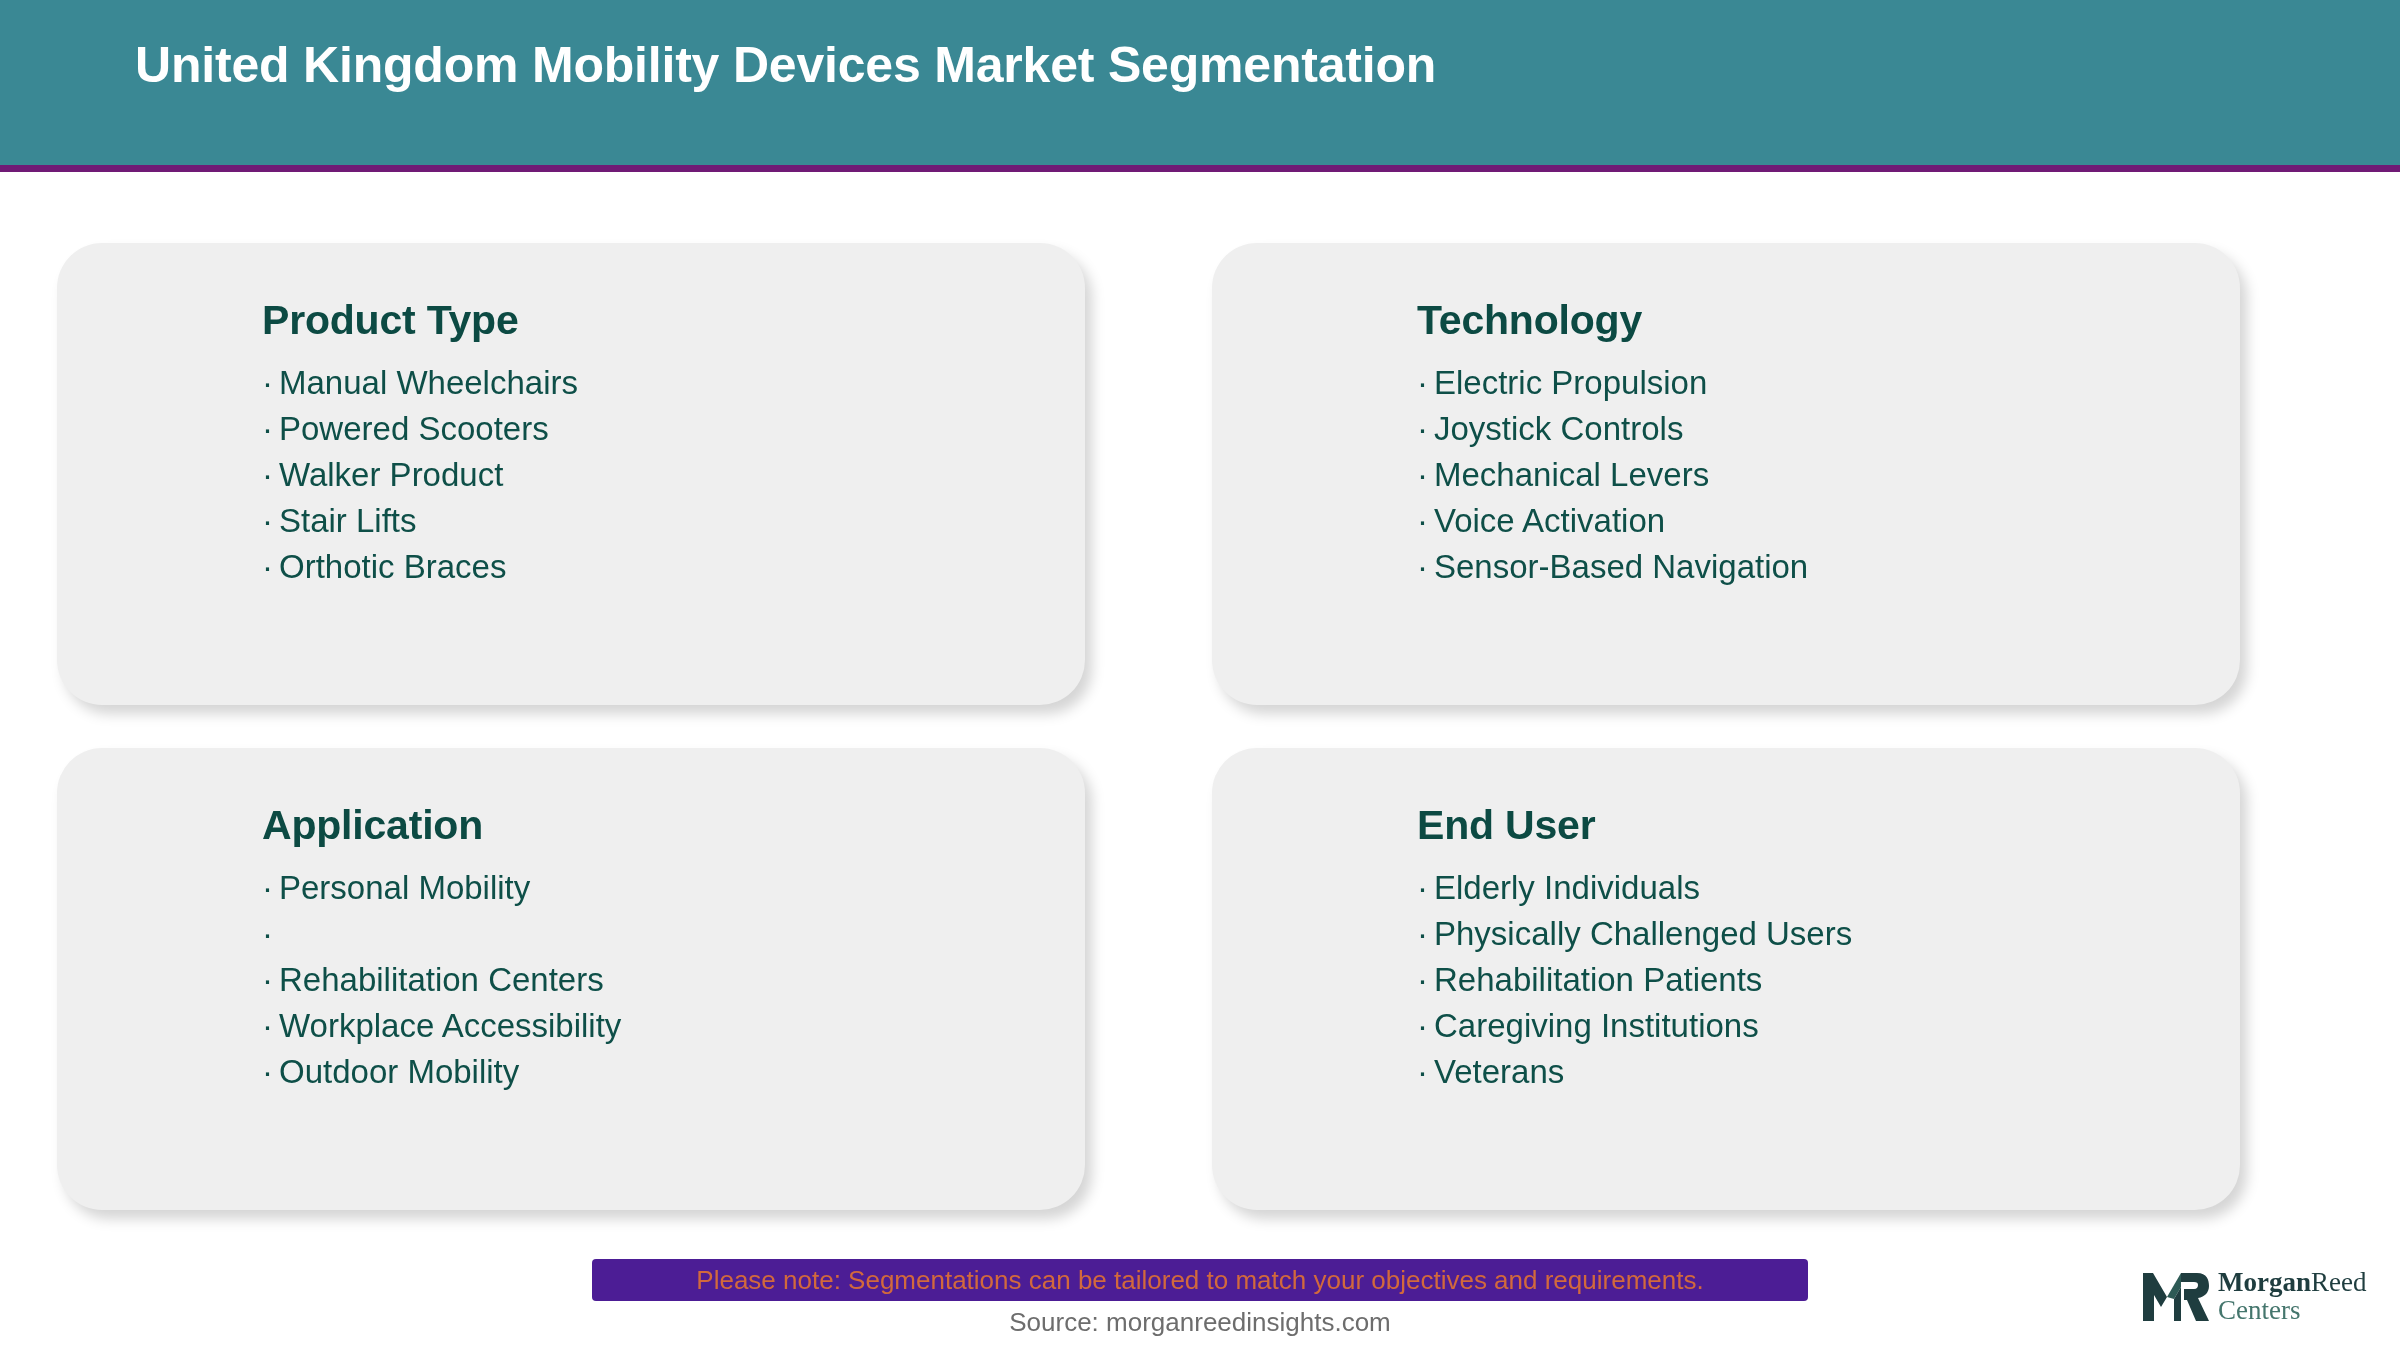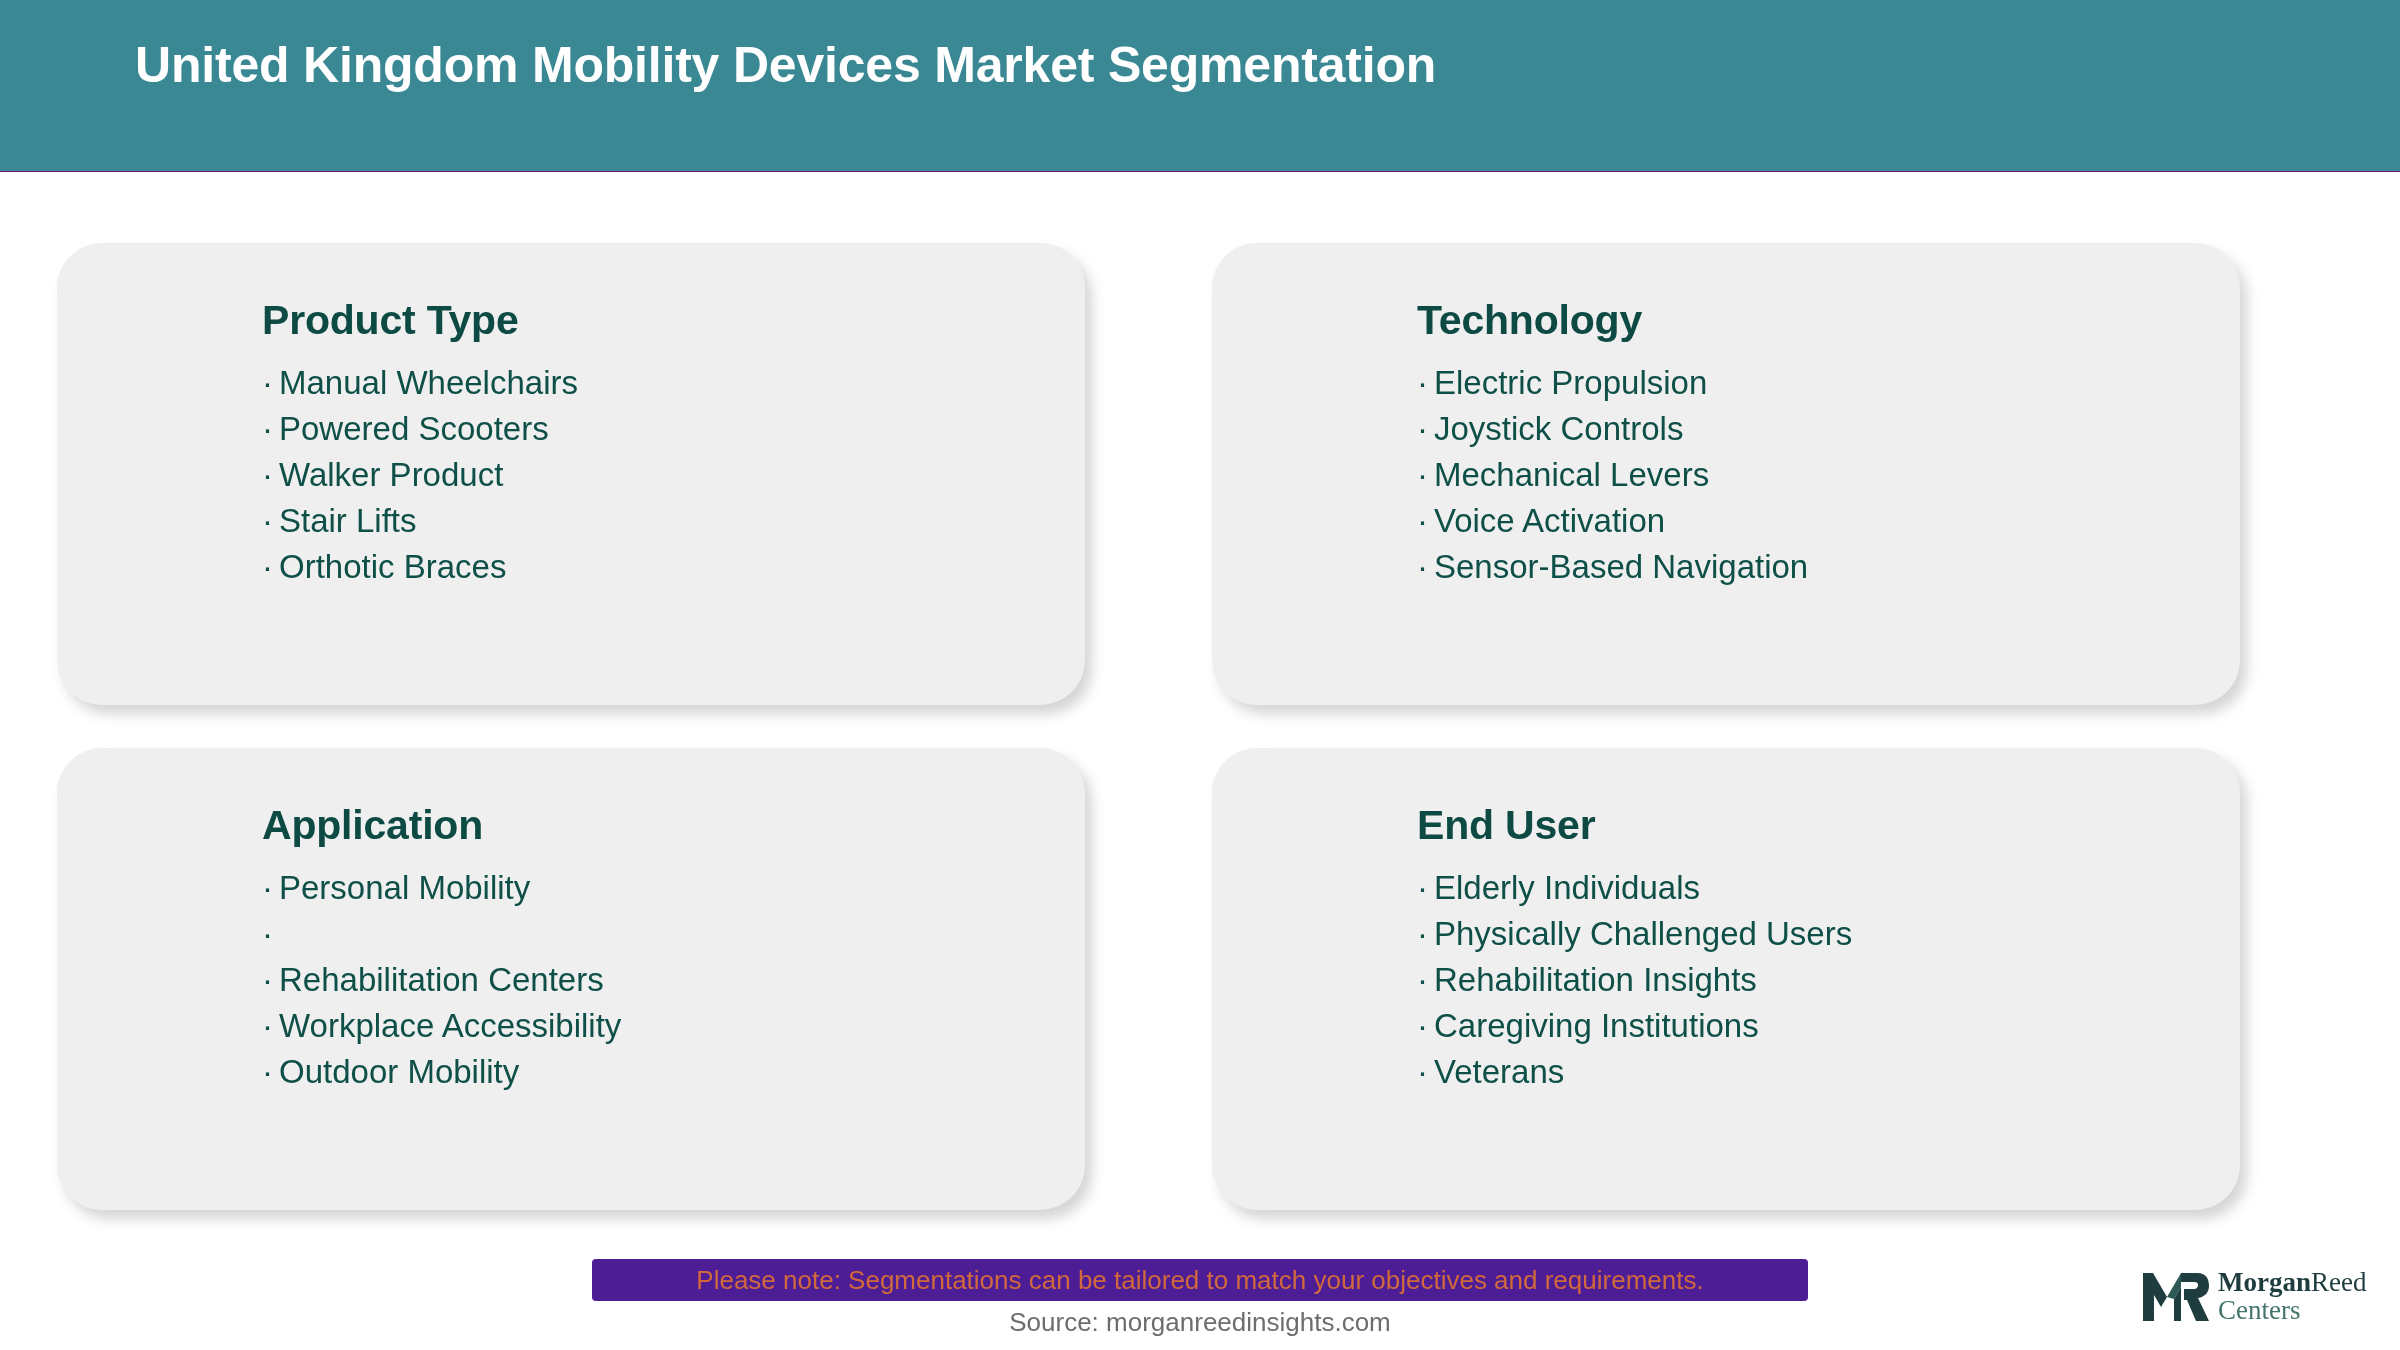--- a/index.html
+++ b/index.html
@@ -16,21 +16,21 @@
   }
 
   
   .header-bar {
     position: absolute;
     left: 0;
     top: 0;
     width: 2400px;
     height: 172px;
     background: #3a8894;
-    border-bottom: 1px solid #701a75;
+    border-bottom: 7px solid #701a75;
     box-sizing: border-box;
   }
   .header-title {
     position: absolute;
     left: 135px;
     top: 36px;
     font-size: 50px;
     font-weight: bold;
     color: #ffffff;
     letter-spacing: -0.2px;
@@ -255,21 +255,21 @@
         <li>
             <span class="bullet">·</span>
             <span>Elderly Individuals</span>
           </li>
         <li>
             <span class="bullet">·</span>
             <span>Physically Challenged Users</span>
           </li>
         <li>
             <span class="bullet">·</span>
-            <span>Rehabilitation Insights</span>
+            <span>Rehabilitation Patients</span>
           </li>
         <li>
             <span class="bullet">·</span>
             <span>Caregiving Institutions</span>
           </li>
         <li>
             <span class="bullet">·</span>
             <span>Veterans</span>
           </li>
       </ul>

